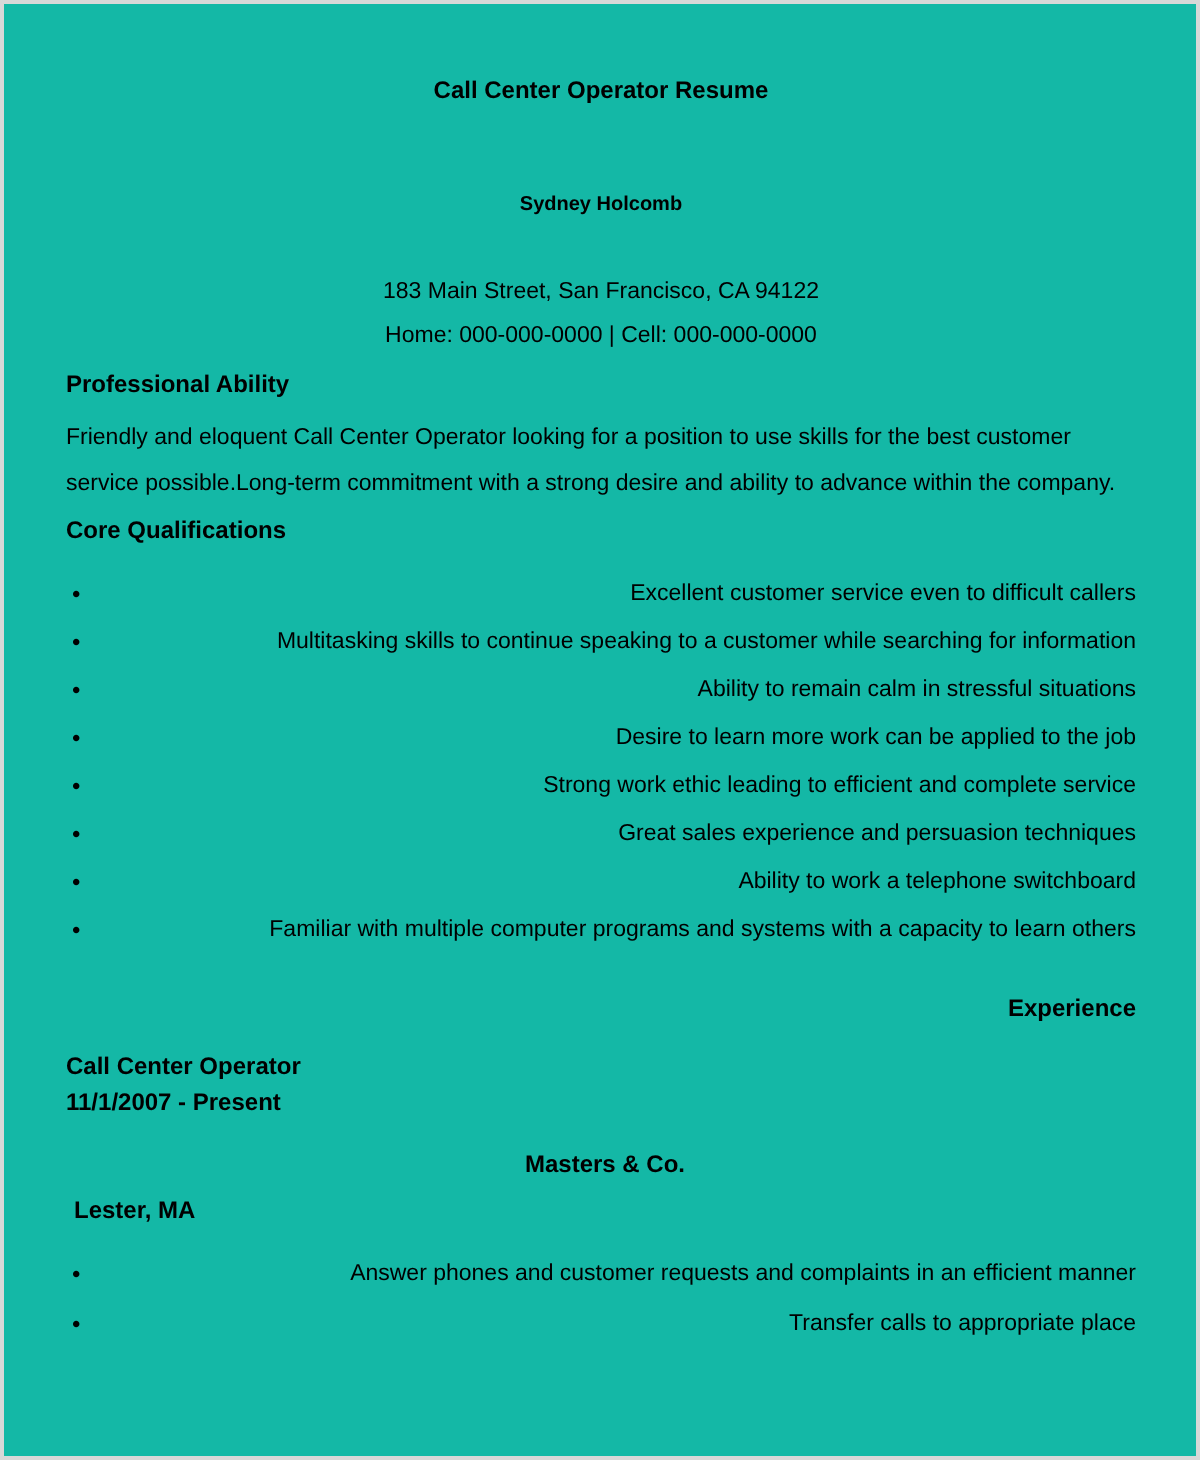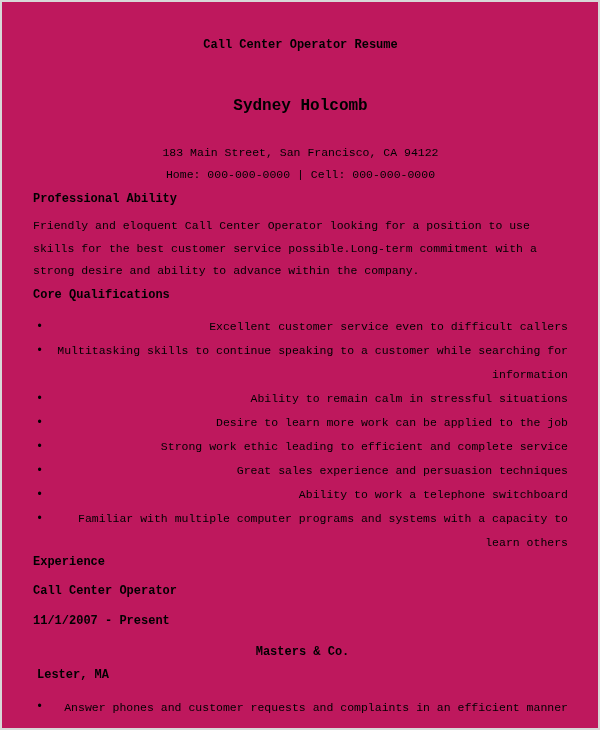--- a/index.html
+++ b/index.html
@@ -5,39 +5,39 @@
   html, body {
     margin: 0;
     padding: 0;
     background: #ffffff;
   }
   .page {
     position: relative;
     box-sizing: border-box;
     width: 600px;
     height: 730px;
-    background: #be185d;
+    background: #14b8a6;
     border: 2px solid #d8d8d8;
     padding: 0 30px 0 31px;
-    font-family: Liberation Mono, monospace;
+    font-family: Liberation Sans, sans-serif;
     font-size: 11.5px;
     color: #000000;
     overflow: hidden;
   }
   .doc-title {
     margin-top: 36px;
     text-align: center;
     font-weight: bold;
     font-size: 12px;
   }
   .name {
     margin-top: 45px;
     text-align: center;
     font-weight: bold;
-    font-size: 16px;
+    font-size: 10px;
   }
   .contact {
     margin-top: 27px;
     text-align: center;
     line-height: 22px;
   }
   .section-heading {
     font-weight: bold;
     font-size: 12px;
   }
@@ -59,28 +59,28 @@
     line-height: 24px;
     text-align: right;
   }
   ul.bullets li::before {
     content: "\2022";
     position: absolute;
     left: 3px;
     top: 0;
     font-size: 12px;
   }
-  .h-exp { margin-top: 0; }
+  .h-exp { margin-top: 20px; text-align: right; }
   .job-title {
     margin-top: 15px;
     font-weight: bold;
     font-size: 12px;
   }
   .job-dates {
-    margin-top: 16px;
+    margin-top: 4px;
     font-weight: bold;
     font-size: 12px;
   }
   .company {
     margin-top: 17px;
     padding-left: 4px;
     font-weight: bold;
     font-size: 12px;
     text-align: center;
   }

